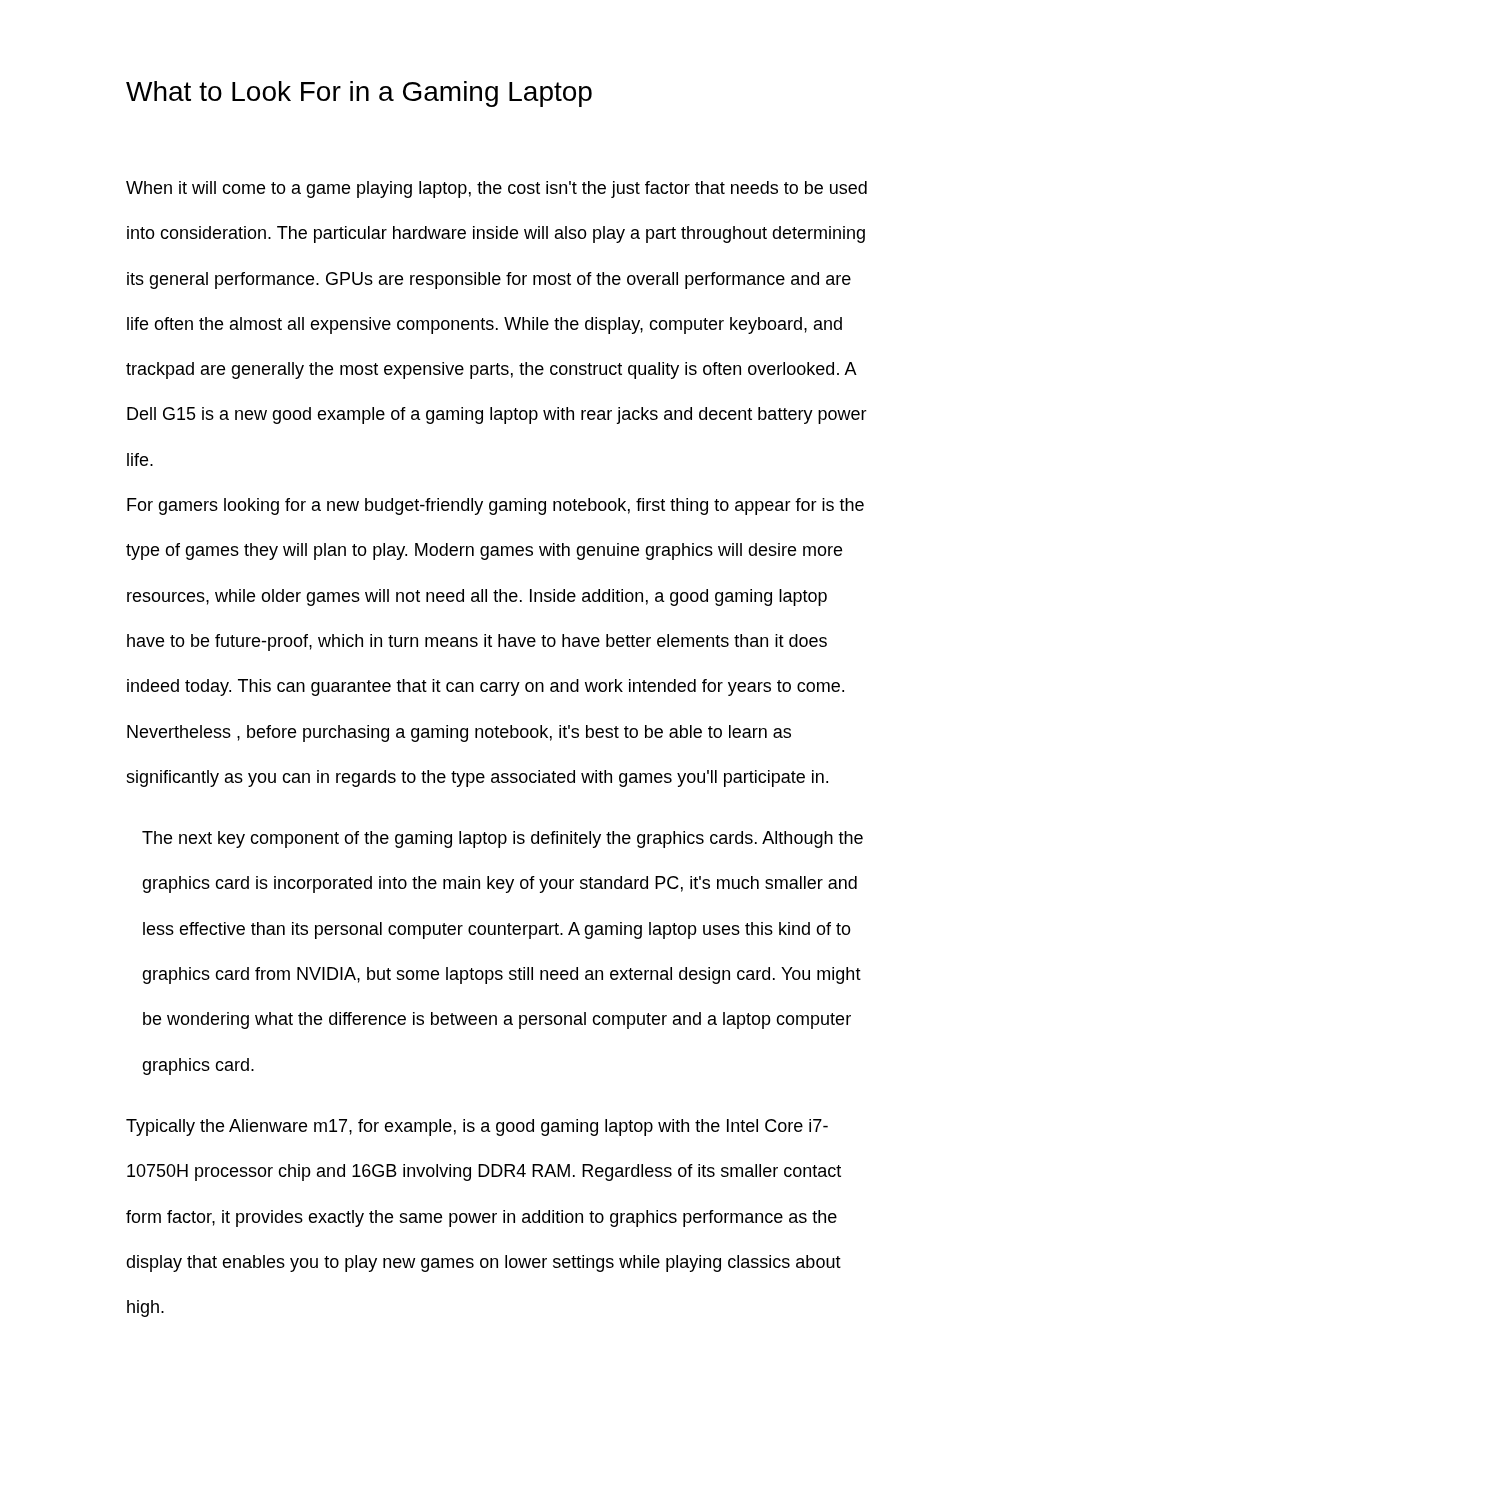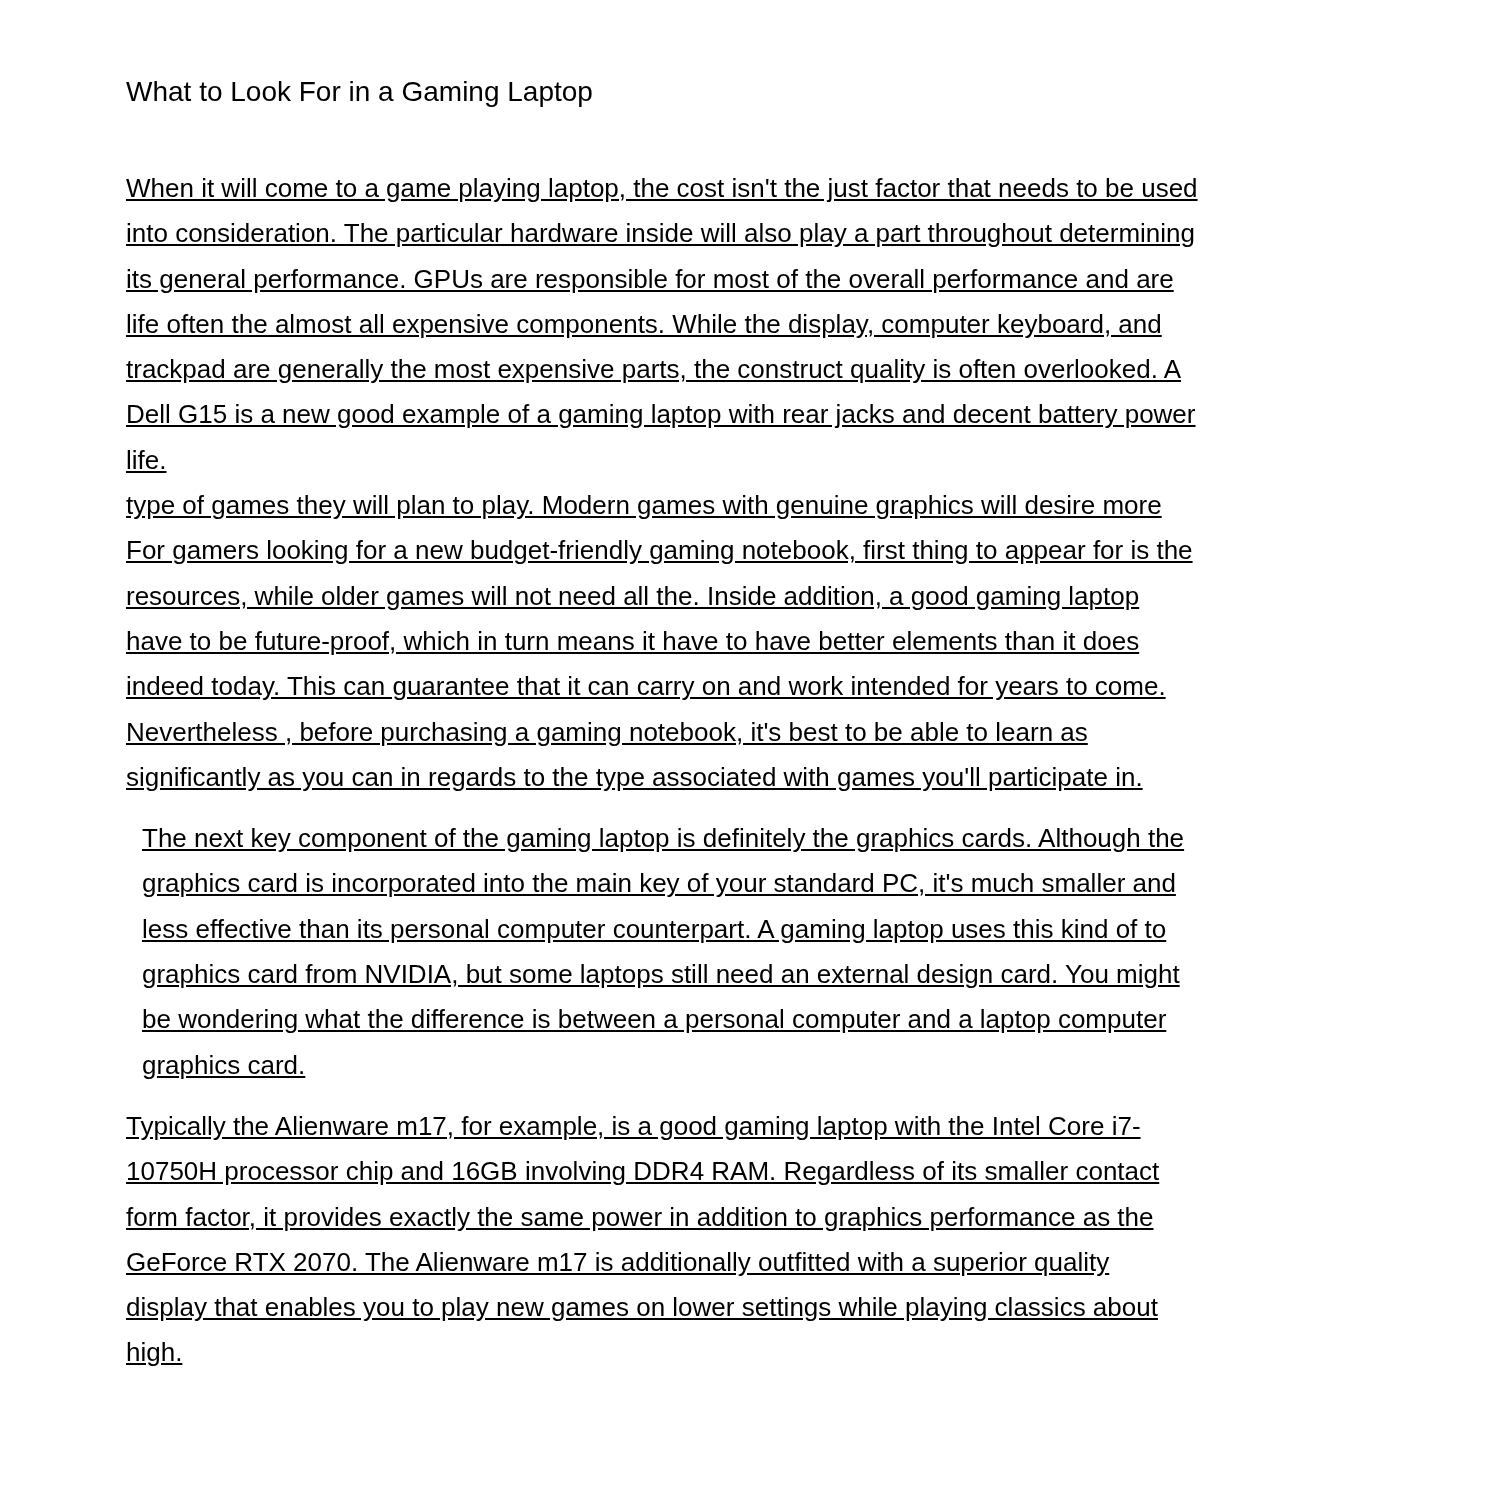--- a/index.html
+++ b/index.html
@@ -32,62 +32,60 @@
       white-space: nowrap;
     }
     .body {
       position: absolute;
       left: 0;
       top: 166px;
       width: 1270px;
     }
     .line {
       display: block;
-      font-size: 26px;
+      font-size: 18px;
       line-height: 45.3px;
       height: 45.3px;
       white-space: nowrap;
-      text-decoration: underline;
     }
   </style>
 </head>
 <body>
 
 <div class="page">
   <h1 class="title">What to Look For in a Gaming Laptop</h1>
 
   <div class="body">
     <p style="margin:0">
       <span class="line">When it will come to a game playing laptop, the cost isn't the just factor that needs to be used</span>
       <span class="line">into consideration. The particular hardware inside will also play a part throughout determining</span>
       <span class="line">its general performance. GPUs are responsible for most of the overall performance and are</span>
       <span class="line">life often the almost all expensive components. While the display, computer keyboard, and</span>
       <span class="line">trackpad are generally the most expensive parts, the construct quality is often overlooked. A</span>
       <span class="line">Dell G15 is a new good example of a gaming laptop with rear jacks and decent battery power</span>
       <span class="line">life.</span>
     </p>
     <p style="margin:0">
+      <span class="line">For gamers looking for a new budget-friendly gaming notebook, first thing to appear for is the</span>
       <span class="line">type of games they will plan to play. Modern games with genuine graphics will desire more</span>
-      <span class="line">For gamers looking for a new budget-friendly gaming notebook, first thing to appear for is the</span>
       <span class="line">resources, while older games will not need all the. Inside addition, a good gaming laptop</span>
       <span class="line">have to be future-proof, which in turn means it have to have better elements than it does</span>
       <span class="line">indeed today. This can guarantee that it can carry on and work intended for years to come.</span>
       <span class="line">Nevertheless , before purchasing a gaming notebook, it's best to be able to learn as</span>
       <span class="line">significantly as you can in regards to the type associated with games you'll participate in.</span>
     </p>
     <p style="margin:16px">
       <span class="line">The next key component of the gaming laptop is definitely the graphics cards. Although the</span>
       <span class="line">graphics card is incorporated into the main key of your standard PC, it's much smaller and</span>
       <span class="line">less effective than its personal computer counterpart. A gaming laptop uses this kind of to</span>
       <span class="line">graphics card from NVIDIA, but some laptops still need an external design card. You might</span>
       <span class="line">be wondering what the difference is between a personal computer and a laptop computer</span>
       <span class="line">graphics card.</span>
     </p>
     <p style="margin:0">
       <span class="line">Typically the Alienware m17, for example, is a good gaming laptop with the Intel Core i7-</span>
       <span class="line">10750H processor chip and 16GB involving DDR4 RAM. Regardless of its smaller contact</span>
       <span class="line">form factor, it provides exactly the same power in addition to graphics performance as the</span>
-      <span class="line">GeForce RTX 2070. The Alienware m17 is additionally outfitted with a superior quality</span>
       <span class="line">display that enables you to play new games on lower settings while playing classics about</span>
       <span class="line">high.</span>
     </p>
   </div>
 </div>
 
 </body></html>

